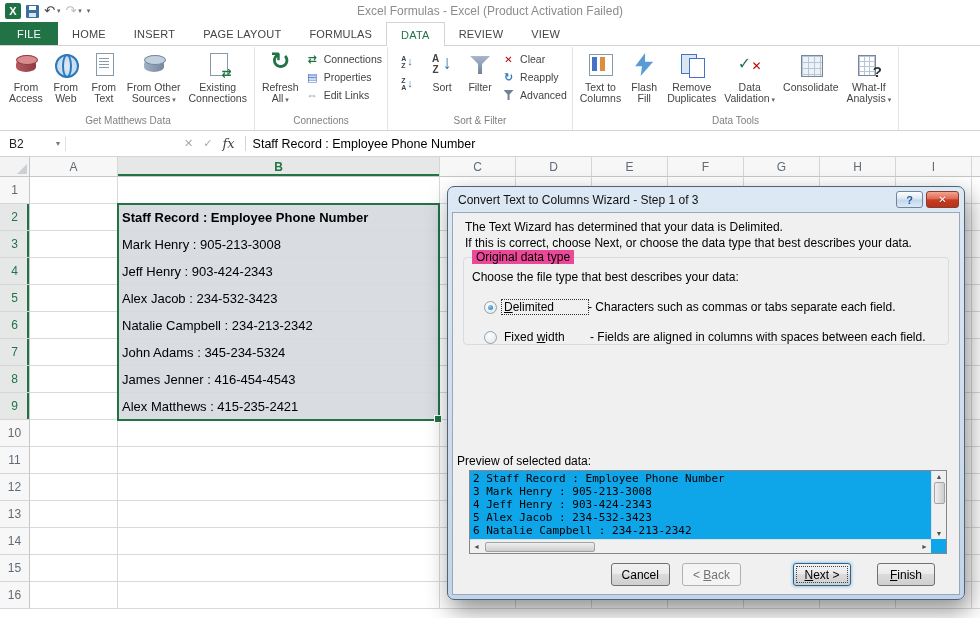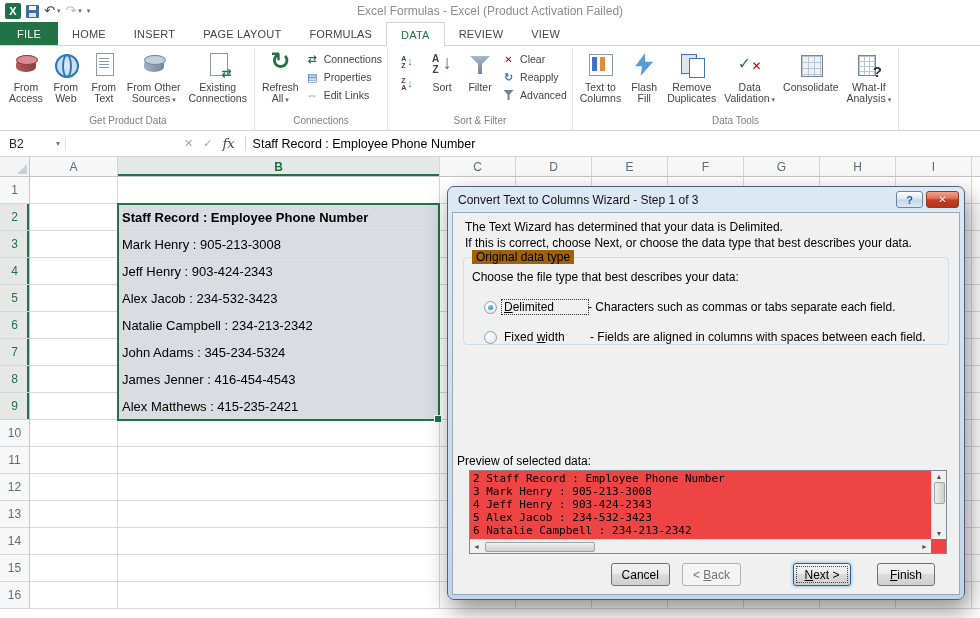--- a/index.html
+++ b/index.html
@@ -106,30 +106,30 @@
   .dlg { position:absolute; left:447px; top:186px; width:518px; height:414px; border:1px solid #4E637A; border-radius:7px; background:linear-gradient(#DCE9F5,#C2D4E7); padding:0 4px 4px; box-shadow:4px 10px 24px rgba(0,0,0,.45); z-index:50; }
   .dlg-tb { height:25px; display:flex; align-items:center; padding:0 1px 0 6px; font-size:12px; color:#111; }
   .dlg-title { flex:1; white-space:nowrap; overflow:hidden; }
   .dlg-help { width:27px; height:17px; margin-right:3px; border:1px solid #70849B; border-radius:3px; background:linear-gradient(#FEFEFE,#D9E6F2 48%,#C3D6EA 52%,#DCEAF6); color:#1D5A9E; font-weight:bold; font-size:11px; display:flex; align-items:center; justify-content:center; }
   .dlg-close { width:33px; height:17px; border:1px solid #8C3C2F; border-radius:3px; background:linear-gradient(#F2A490,#DE6952 45%,#C93D22 52%,#B3341C); color:#fff; font-weight:bold; font-size:10px; display:flex; align-items:center; justify-content:center; text-shadow:0 1px 1px rgba(0,0,0,.4); }
   .dlg-bd { position:relative; background:#F0F0F0; border:1px solid #98A8BA; height:383px; font-size:12px; color:#000; }
   .dlg-line { position:absolute; left:12px; white-space:nowrap; }
   .dlg-line.l1 { top:7px; }
   .dlg-line.l2 { top:23px; }
   .gbox { position:absolute; top:44px; left:10px; right:10px; height:88px; border:1px solid #D5DCE2; border-radius:4px; padding:12px 8px 0; }
-  .gbox-legend { position:absolute; top:-8px; left:8px; background:#a16207; padding:0 4px;text-align:right; }
+  .gbox-legend { position:absolute; top:-8px; left:8px; background:#ec4899; padding:0 4px;text-align:right; }
   .choose { margin-bottom:7px; }
   .radio-row { display:flex; align-items:center; margin:16px 0 6px 12px; }
   .radio { width:13px; height:13px; flex:none; border-radius:50%; border:1px solid #95A0A9; background:radial-gradient(circle at 35% 30%,#FEFEFE,#DCE5EA); margin-right:7px; position:relative; }
   .radio.checked::after { content:""; position:absolute; left:3px; top:3px; width:5px; height:5px; border-radius:50%; background:radial-gradient(circle at 35% 30%,#8CC9F0,#1C76B9); }
   .radio-label { min-width:86px; }
   .radio-label.focused { outline:1px dotted #333; padding:0 2px; margin-left:-2px; }
   .radio-desc { color:#000; white-space:nowrap; }
   .preview-label { position:absolute; top:241px; left:4px; }
-  .preview-box { position:absolute; top:257px; left:16px; right:12px; height:84px; border:1px solid #828790; background:#ef4444; }
+  .preview-box { position:absolute; top:257px; left:16px; right:12px; height:84px; border:1px solid #828790; background:#0ea5e9; }
   .preview-lines { position:absolute; left:0; top:0; right:15px; bottom:14px; overflow:hidden; font-family:"DejaVu Sans Mono","Liberation Mono",monospace; font-size:11px; line-height:13px; padding:1px 2px 0 3px; white-space:pre; }
   .vscroll { position:absolute; top:0; right:0; bottom:14px; width:15px; background:#F0F0F0; border-left:1px solid #DFDFDF; display:flex; flex-direction:column; align-items:center; justify-content:space-between; }
   .hscroll { position:absolute; left:0; right:15px; bottom:0; height:14px; background:#F0F0F0; border-top:1px solid #DFDFDF; display:flex; align-items:center; justify-content:space-between; }
   .sarrow { font-size:7px; color:#505050; padding:2px 3px; }
   .vthumb { width:11px; height:22px; background:linear-gradient(90deg,#F0F0F0,#CDCDCD); border:1px solid #A3A3A3; border-radius:2px; margin-bottom:auto; }
   .hthumb { height:10px; width:110px; background:linear-gradient(#F0F0F0,#CDCDCD); border:1px solid #A3A3A3; border-radius:2px; margin-right:auto; margin-left:2px; }
   .dlg-btns { position:absolute; top:350px; right:24px; display:flex; }
   .btn { font-family:inherit; font-size:12px; color:#000; height:23px; min-width:58px; padding:0 10px; border:1px solid #707070; border-radius:3px; background:linear-gradient(#F2F2F2,#EBEBEB 45%,#DBDBDB 50%,#CFCFCF); cursor:default; }
   .btn + .btn { margin-left:12px; }
   .btn.back { margin-left:12px; }
@@ -202,21 +202,21 @@
           </span>
         </div>
         <div class="bigbtn">
           <span class="ic ic-existing-connections"></span>
           <span class="biglab">
             <span class="lline">Existing</span>
             <span class="lline">Connections</span>
           </span>
         </div>
       </div>
-    <div class="rgl">Get Product Data</div>
+    <div class="rgl">Get Matthews Data</div>
   </div>
   <div class="rgroup">
     <div class="rgc" id="g-conn">
         <div class="bigbtn">
           <span class="ic ic-refresh-all"></span>
           <span class="biglab">
             <span class="lline">Refresh</span>
             <span class="lline">All<span class="bcaret">▾</span></span>
           </span>
         </div>

